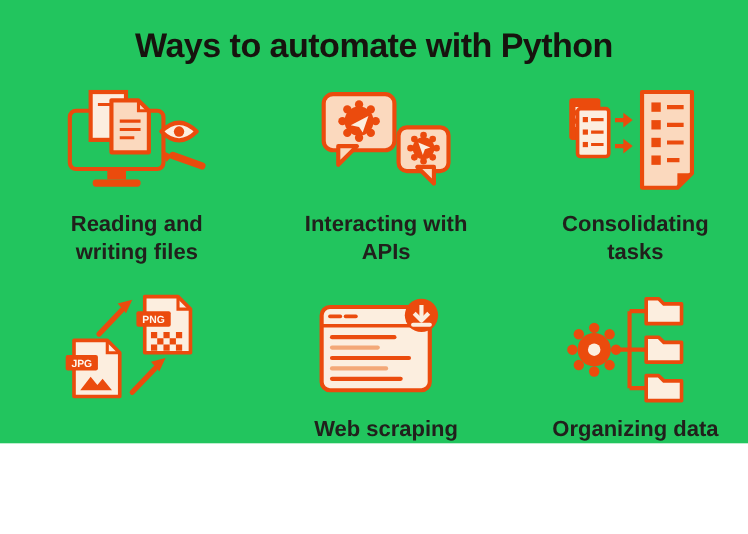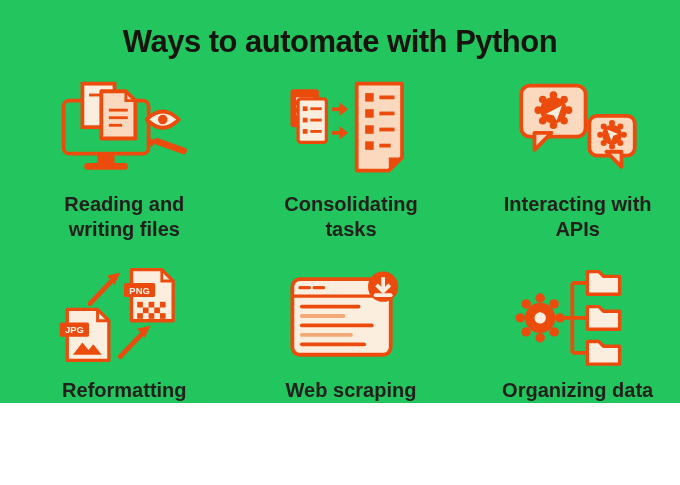--- a/index.html
+++ b/index.html
@@ -45,20 +45,54 @@
         <path d="M72 14 v10 h10" fill="none" stroke="#EB4B0D" stroke-width="3"></path>
         <line x1="54" y1="34" x2="74" y2="34" stroke="#EB4B0D" stroke-width="3"></line>
         <line x1="54" y1="42" x2="74" y2="42" stroke="#EB4B0D" stroke-width="3"></line>
         <line x1="54" y1="50" x2="68" y2="50" stroke="#EB4B0D" stroke-width="3"></line>
         <path d="M94 44 Q111 27 128 44 Q111 61 94 44 Z" fill="#FCEEDF" stroke="#EB4B0D" stroke-width="4" stroke-linejoin="round"></path>
         <circle cx="111" cy="44" r="5" fill="#EB4B0D"></circle>
         <line x1="105" y1="67" x2="133" y2="77" stroke="#EB4B0D" stroke-width="7" stroke-linecap="round"></line>
         <path d="M105 67 l-11 -5 l5 11 z" fill="#EB4B0D"></path>
       </svg>
       <div class="label">Reading and writing files</div>
+    </div>
+
+    <div class="cell">
+      <svg class="icon" viewBox="0 0 140 110">
+        <rect x="10" y="8" width="68" height="54" rx="9" fill="#FBD9BE" stroke="#EB4B0D" stroke-width="4"></rect>
+        <path d="M24 58 v18 l18 -18 z" fill="#FBD9BE" stroke="#EB4B0D" stroke-width="4" stroke-linejoin="round"></path>
+        <g>
+          <circle cx="60" cy="34" r="4" fill="#EB4B0D"></circle>
+            <circle cx="55.3" cy="45.3" r="4" fill="#EB4B0D"></circle>
+          <circle cx="44" cy="50" r="4" fill="#EB4B0D"></circle>
+            <circle cx="32.7" cy="45.3" r="4" fill="#EB4B0D"></circle>
+          <circle cx="28" cy="34" r="4" fill="#EB4B0D"></circle>
+            <circle cx="32.7" cy="22.7" r="4" fill="#EB4B0D"></circle>
+          <circle cx="44" cy="18" r="4" fill="#EB4B0D"></circle>
+            <circle cx="55.3" cy="22.7" r="4" fill="#EB4B0D"></circle>
+          <circle cx="44" cy="34" r="14" fill="#EB4B0D"></circle>
+          <path d="M36 38 l17 -9 l-5.5 16 l-3.5 -5.5 z" fill="#FCEEDF"></path>
+        </g>
+        <rect x="82" y="40" width="48" height="42" rx="8" fill="#FBD9BE" stroke="#EB4B0D" stroke-width="4"></rect>
+        <path d="M116 78 v16 l-16 -16 z" fill="#FBD9BE" stroke="#EB4B0D" stroke-width="4" stroke-linejoin="round"></path>
+        <g>
+          <circle cx="118.5" cy="60" r="3.2" fill="#EB4B0D"></circle>
+            <circle cx="114.8" cy="68.8" r="3.2" fill="#EB4B0D"></circle>
+          <circle cx="106" cy="72.5" r="3.2" fill="#EB4B0D"></circle>
+            <circle cx="97.2" cy="68.8" r="3.2" fill="#EB4B0D"></circle>
+          <circle cx="93.5" cy="60" r="3.2" fill="#EB4B0D"></circle>
+            <circle cx="97.2" cy="51.2" r="3.2" fill="#EB4B0D"></circle>
+          <circle cx="106" cy="47.5" r="3.2" fill="#EB4B0D"></circle>
+            <circle cx="114.8" cy="51.2" r="3.2" fill="#EB4B0D"></circle>
+          <circle cx="106" cy="60" r="10.5" fill="#EB4B0D"></circle>
+          <path d="M101 54.5 l11.5 4.8 l-5.2 1.8 l-2 5.5 z" fill="#FCEEDF"></path>
+        </g>
+      </svg>
+      <div class="label">Interacting with APIs</div>
     </div>
 
     <div class="cell">
       <svg class="icon" viewBox="0 0 140 110">
         <rect x="6" y="12" width="30" height="40" rx="3" fill="#EB4B0D"></rect>
         <line x1="12" y1="22" x2="30" y2="22" stroke="#FCEEDF" stroke-width="3"></line>
         <line x1="12" y1="30" x2="30" y2="30" stroke="#FCEEDF" stroke-width="3"></line>
         <line x1="12" y1="38" x2="26" y2="38" stroke="#FCEEDF" stroke-width="3"></line>
         <rect x="14" y="22" width="30" height="46" rx="3" fill="#FCEEDF" stroke="#EB4B0D" stroke-width="3.5"></rect>
         <rect x="19" y="30" width="5" height="5" fill="#EB4B0D"></rect>
@@ -80,54 +114,20 @@
         <rect x="85" y="50" width="9" height="9" fill="#EB4B0D"></rect>
         <line x1="100" y1="54.5" x2="116" y2="54.5" stroke="#EB4B0D" stroke-width="4"></line>
         <rect x="85" y="67" width="9" height="9" fill="#EB4B0D"></rect>
         <line x1="100" y1="71.5" x2="112" y2="71.5" stroke="#EB4B0D" stroke-width="4"></line>
       </svg>
       <div class="label">Consolidating tasks</div>
     </div>
 
     <div class="cell">
       <svg class="icon" viewBox="0 0 140 110">
-        <rect x="10" y="8" width="68" height="54" rx="9" fill="#FBD9BE" stroke="#EB4B0D" stroke-width="4"></rect>
-        <path d="M24 58 v18 l18 -18 z" fill="#FBD9BE" stroke="#EB4B0D" stroke-width="4" stroke-linejoin="round"></path>
-        <g>
-          <circle cx="60" cy="34" r="4" fill="#EB4B0D"></circle>
-            <circle cx="55.3" cy="45.3" r="4" fill="#EB4B0D"></circle>
-          <circle cx="44" cy="50" r="4" fill="#EB4B0D"></circle>
-            <circle cx="32.7" cy="45.3" r="4" fill="#EB4B0D"></circle>
-          <circle cx="28" cy="34" r="4" fill="#EB4B0D"></circle>
-            <circle cx="32.7" cy="22.7" r="4" fill="#EB4B0D"></circle>
-          <circle cx="44" cy="18" r="4" fill="#EB4B0D"></circle>
-            <circle cx="55.3" cy="22.7" r="4" fill="#EB4B0D"></circle>
-          <circle cx="44" cy="34" r="14" fill="#EB4B0D"></circle>
-          <path d="M36 38 l17 -9 l-5.5 16 l-3.5 -5.5 z" fill="#FCEEDF"></path>
-        </g>
-        <rect x="82" y="40" width="48" height="42" rx="8" fill="#FBD9BE" stroke="#EB4B0D" stroke-width="4"></rect>
-        <path d="M116 78 v16 l-16 -16 z" fill="#FBD9BE" stroke="#EB4B0D" stroke-width="4" stroke-linejoin="round"></path>
-        <g>
-          <circle cx="118.5" cy="60" r="3.2" fill="#EB4B0D"></circle>
-            <circle cx="114.8" cy="68.8" r="3.2" fill="#EB4B0D"></circle>
-          <circle cx="106" cy="72.5" r="3.2" fill="#EB4B0D"></circle>
-            <circle cx="97.2" cy="68.8" r="3.2" fill="#EB4B0D"></circle>
-          <circle cx="93.5" cy="60" r="3.2" fill="#EB4B0D"></circle>
-            <circle cx="97.2" cy="51.2" r="3.2" fill="#EB4B0D"></circle>
-          <circle cx="106" cy="47.5" r="3.2" fill="#EB4B0D"></circle>
-            <circle cx="114.8" cy="51.2" r="3.2" fill="#EB4B0D"></circle>
-          <circle cx="106" cy="60" r="10.5" fill="#EB4B0D"></circle>
-          <path d="M101 54.5 l11.5 4.8 l-5.2 1.8 l-2 5.5 z" fill="#FCEEDF"></path>
-        </g>
-      </svg>
-      <div class="label">Interacting with APIs</div>
-    </div>
-
-    <div class="cell">
-      <svg class="icon" viewBox="0 0 140 110">
         <path d="M78 6 h32 l12 12 v42 h-44 z" fill="#FCEEDF" stroke="#EB4B0D" stroke-width="3.5" stroke-linejoin="round"></path>
         <path d="M110 6 v12 h12" fill="none" stroke="#EB4B0D" stroke-width="3"></path>
         <rect x="70" y="20" width="33" height="15" rx="2" fill="#EB4B0D"></rect>
         <text x="86.5" y="31.5" font-size="10" font-weight="bold" font-family="Liberation Sans, sans-serif" fill="#FFF7EE" text-anchor="middle">PNG</text>
         <g fill="#EB4B0D">
           <rect x="84" y="40" width="6" height="6"></rect>
             <rect x="96" y="40" width="6" height="6"></rect>
             <rect x="108" y="40" width="6" height="6"></rect>
           <rect x="90" y="46" width="6" height="6"></rect>
             <rect x="102" y="46" width="6" height="6"></rect>
@@ -138,21 +138,20 @@
         <path d="M10 48 h32 l12 12 v42 h-44 z" fill="#FCEEDF" stroke="#EB4B0D" stroke-width="3.5" stroke-linejoin="round"></path>
         <path d="M42 48 v12 h12" fill="none" stroke="#EB4B0D" stroke-width="3"></path>
         <rect x="2" y="62" width="31" height="15" rx="2" fill="#EB4B0D"></rect>
         <text x="17.5" y="73.5" font-size="10" font-weight="bold" font-family="Liberation Sans, sans-serif" fill="#FFF7EE" text-anchor="middle">JPG</text>
         <path d="M16 96 l10 -13 l6.5 8 l5 -6 l9 11 z" fill="#EB4B0D"></path>
         <line x1="34" y1="42" x2="56" y2="19" stroke="#EB4B0D" stroke-width="5" stroke-linecap="round"></line>
         <path d="M66 9 L52 12.5 L60 22 Z" fill="#EB4B0D"></path>
         <line x1="66" y1="98" x2="88" y2="75" stroke="#EB4B0D" stroke-width="5" stroke-linecap="round"></line>
         <path d="M98 65 L84 68.5 L92 78 Z" fill="#EB4B0D"></path>
       </svg>
-      <div class="label">Reformatting</div>
     </div>
 
     <div class="cell">
       <svg class="icon" viewBox="0 0 140 110">
         <rect x="8" y="16" width="104" height="80" rx="8" fill="#FCEEDF" stroke="#EB4B0D" stroke-width="4"></rect>
         <line x1="8" y1="34" x2="112" y2="34" stroke="#EB4B0D" stroke-width="3.5"></line>
         <line x1="16" y1="25" x2="26" y2="25" stroke="#EB4B0D" stroke-width="3.5" stroke-linecap="round"></line>
         <line x1="31" y1="25" x2="41" y2="25" stroke="#EB4B0D" stroke-width="3.5" stroke-linecap="round"></line>
         <g stroke-linecap="round">
           <line x1="18" y1="45" x2="78" y2="45" stroke="#EB4B0D" stroke-width="4"></line>

